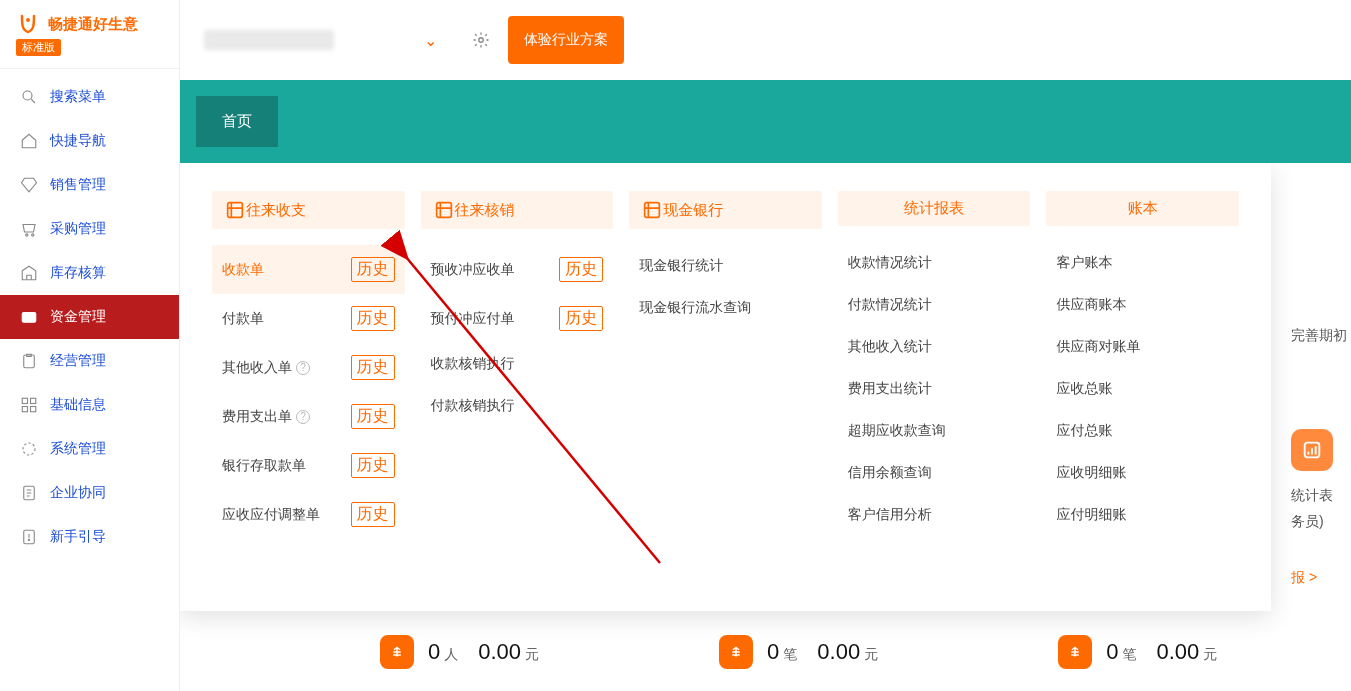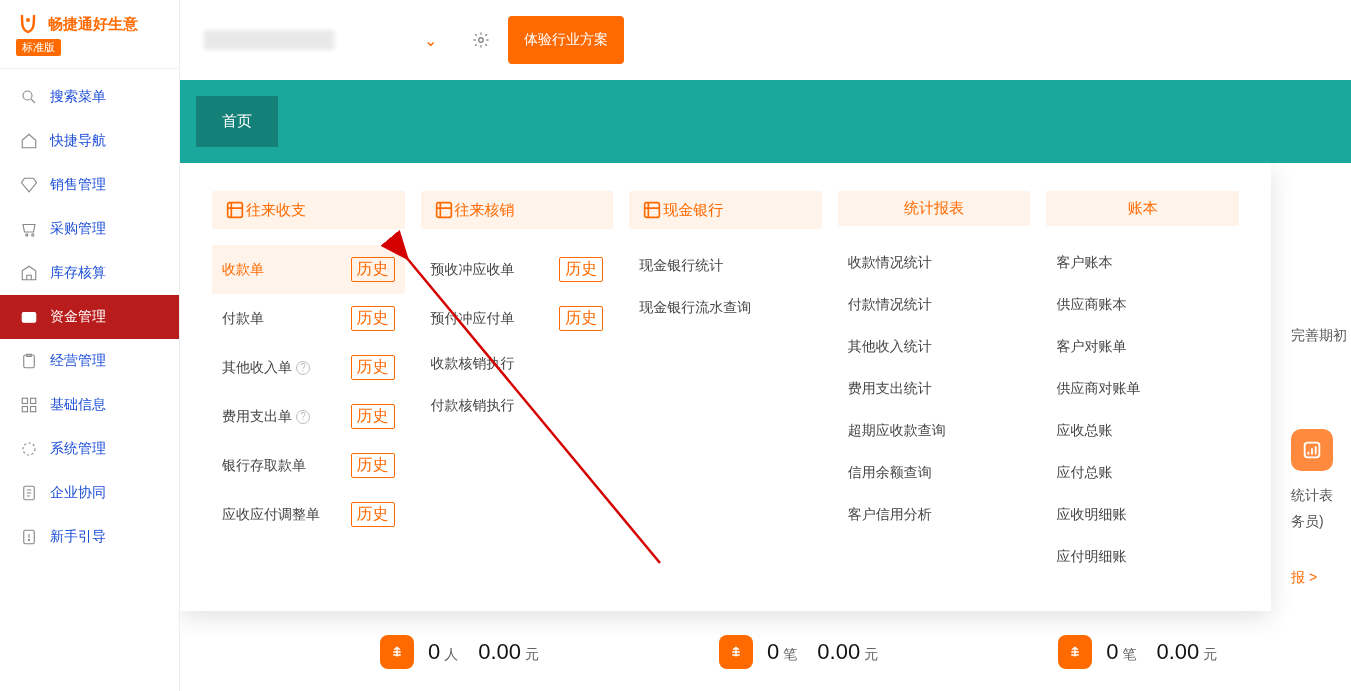--- a/index.html
+++ b/index.html
@@ -317,23 +317,20 @@
             </div>
             <div class="mega-col">
               <div class="col-header plain">账本</div>
               <div class="menu-item">
                 <span class="menu-label">客户账本</span>
               </div>
               <div class="menu-item">
                 <span class="menu-label">供应商账本</span>
               </div>
               <div class="menu-item">
-                <span class="menu-label">客户对账单</span>
-              </div>
-              <div class="menu-item">
                 <span class="menu-label">供应商对账单</span>
               </div>
               <div class="menu-item">
                 <span class="menu-label">应收总账</span>
               </div>
               <div class="menu-item">
                 <span class="menu-label">应付总账</span>
               </div>
               <div class="menu-item">
                 <span class="menu-label">应收明细账</span>

